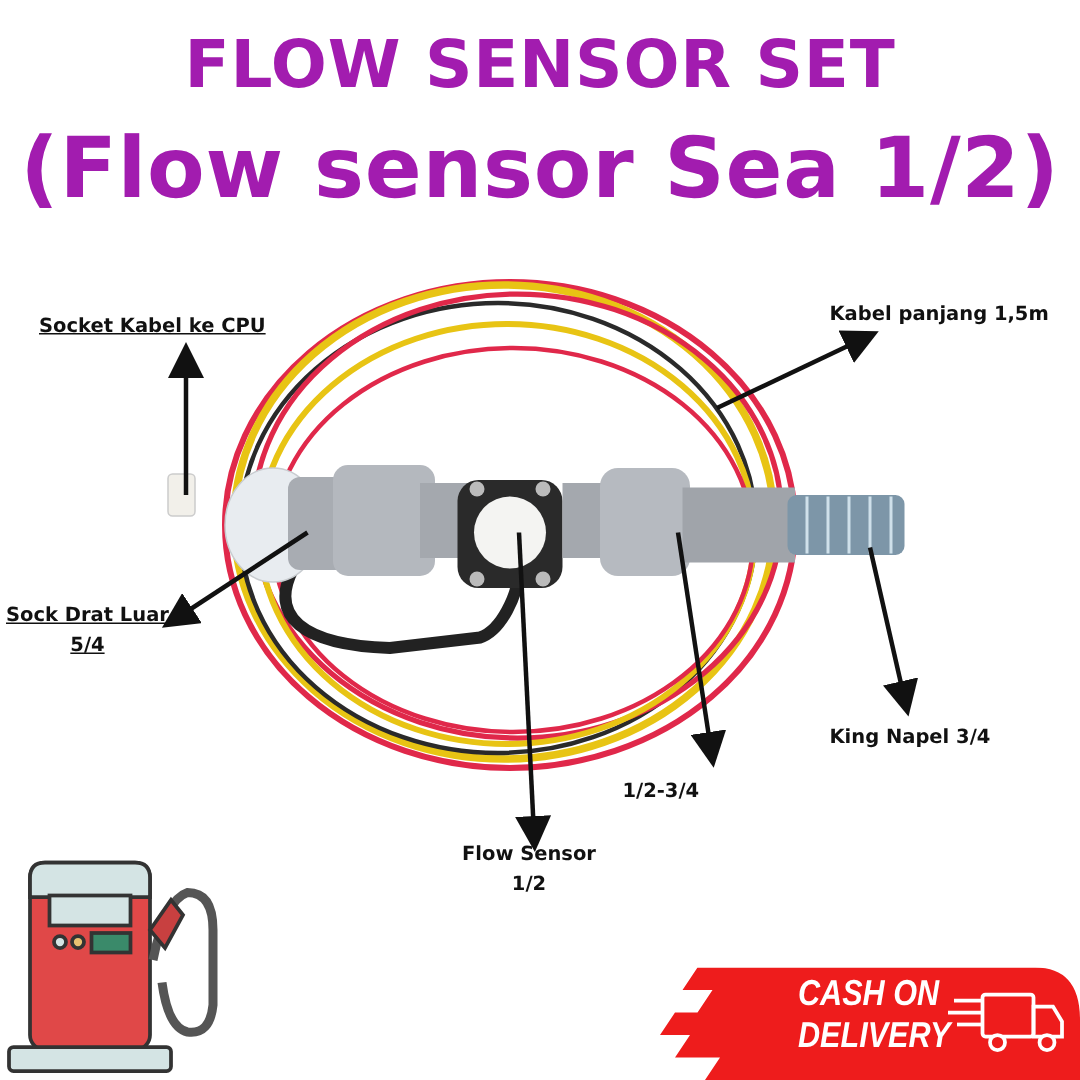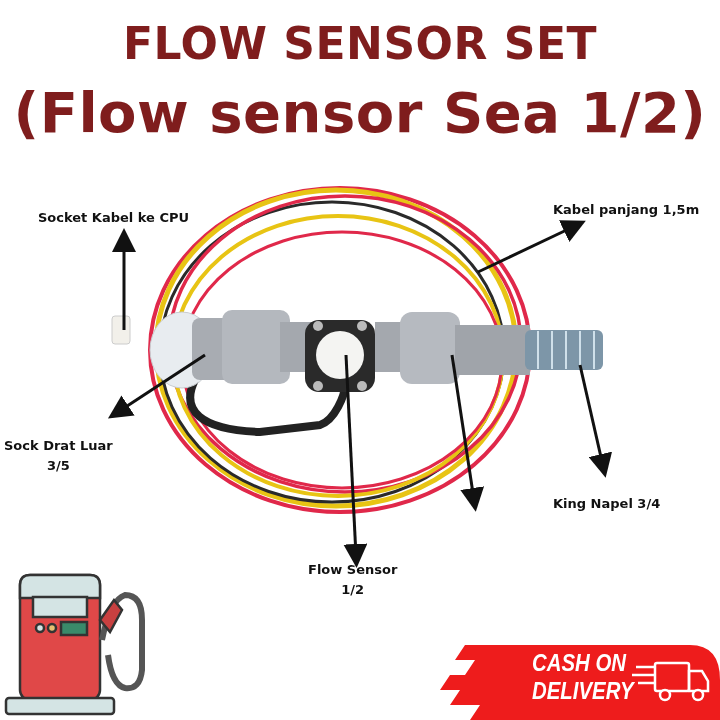--- a/index.html
+++ b/index.html
@@ -1,17 +1,17 @@
 <!DOCTYPE html>
 <html><head>
 <meta charset="utf-8">
 <style>
   html, body { margin:0; padding:0; background:#ffffff; }
   body { width:720px; height:720px; position:relative; overflow:hidden; font-family:"DejaVu Sans", "Liberation Sans", sans-serif; }
-  .title { position:absolute; left:0; width:720px; text-align:center; font-weight:bold; color:#7f1d1d; letter-spacing:0.5px; }
+  .title { position:absolute; left:0; width:720px; text-align:center; font-weight:bold; color:#a21caf; letter-spacing:0.5px; }
   .t1 { top:18px; font-size:44px; }
   .t2 { top:80px; font-size:56px; }
   .label { position:absolute; font-weight:bold; font-size:13px; color:#111; text-align:center; line-height:20px; white-space:nowrap; }
   svg.art { position:absolute; left:0; top:0; }
   .cod { position:absolute; left:440px; top:645px; width:280px; height:61px; }
   .cod-text { position:absolute; left:92px; top:4px; color:#fff; font-style:italic; font-weight:bold; font-size:24px; line-height:28px; font-family:"Liberation Sans", sans-serif; transform:scaleX(0.85); transform-origin:left top; }
 </style>
 </head>
 <body>
 
@@ -76,28 +76,29 @@
     <rect x="33" y="597" width="54" height="20" fill="#d4e4e4"></rect>
     <circle cx="40" cy="628" r="4" fill="#d4e4e4"></circle>
     <circle cx="52" cy="628" r="4" fill="#e8c070"></circle>
     <rect x="61" y="622" width="26" height="13" fill="#3a8a6a"></rect>
     <rect x="6" y="698" width="108" height="16" rx="3" fill="#d4e4e4"></rect>
     <path d="M102,640 Q110,600 125,595 Q142,595 142,620 L142,670 Q140,690 125,688 Q112,685 108,655" fill="none" stroke="#555" stroke-width="6"></path>
     <path d="M100,620 L114,600 L122,610 L110,632 Z" fill="#c84040"></path>
   </g>
 </svg>
 
-<div class="label" style="left:38px; top:208px;">Socket Kabel ke CPU</div>
+<div class="label" style="left:26px; top:208px;text-decoration:underline;">Socket Kabel ke CPU</div>
 <div class="label" style="left:553px; top:200px;">Kabel panjang 1,5m</div>
-<div class="label" style="left:4px; top:436px;">
+<div class="label" style="left:4px; top:401px;text-decoration:underline;">
   <div>Sock Drat Luar</div>
-  <div>3/5</div>
+  <div>5/4</div>
 </div>
-<div class="label" style="left:553px; top:482px;margin-top:12px;">King Napel 3/4</div>
+<div class="label" style="left:553px; top:482px;">King Napel 3/4</div>
 <div class="label" style="left:415px; top:518px;">
+  <div>1/2-3/4</div>
 </div>
 <div class="label" style="left:308px; top:560px;">
   <div>Flow Sensor</div>
   <div>1/2</div>
 </div>
 
 <div class="cod">
   <svg width="280" height="75" viewBox="0 0 280 75" style="position:absolute;left:0;top:0;">
     <path d="M45,0 L250,0 Q280,0 280,35 L280,75 L30,75 L40,60 L10,60 L20,45 L0,45 L10,30 L25,30 L35,15 L15,15 L25,0 Z" fill="#ee1c1c"></path>
     <g fill="none" stroke="#fff" stroke-width="2.5">

